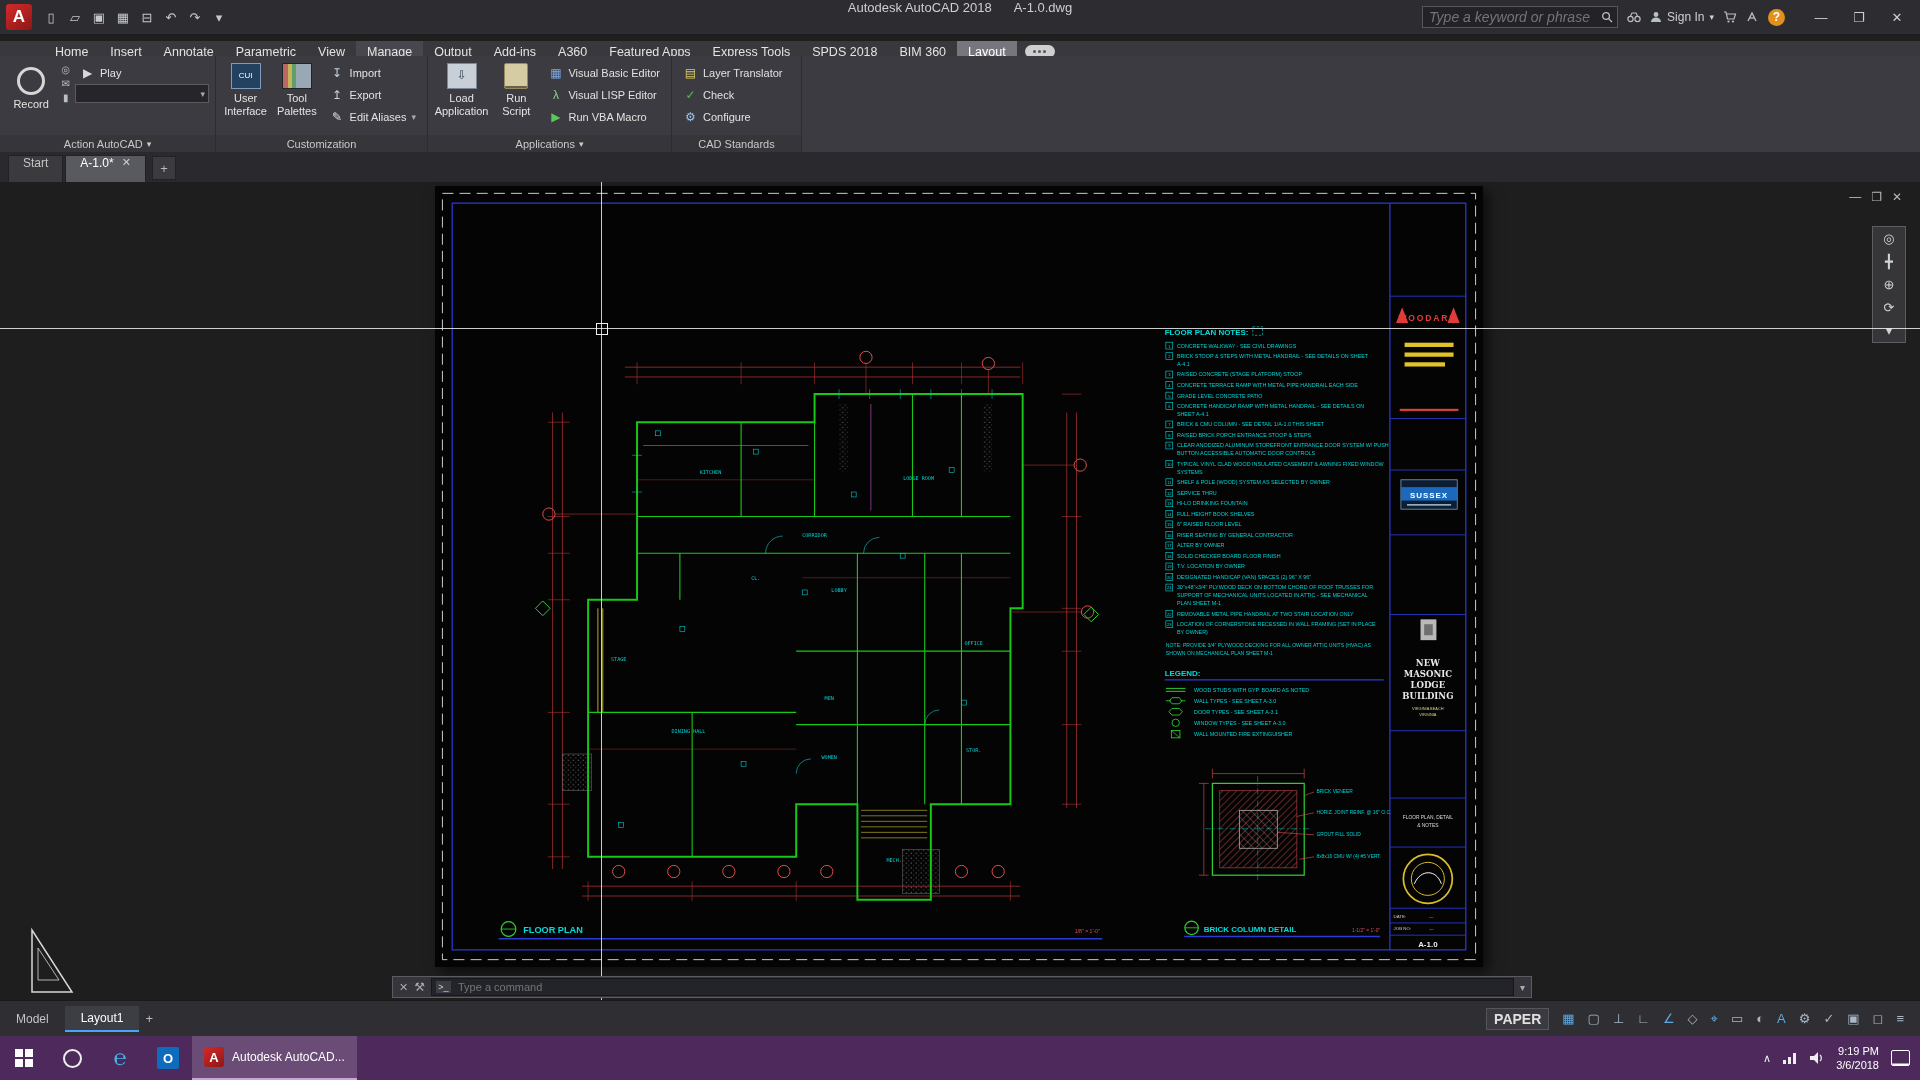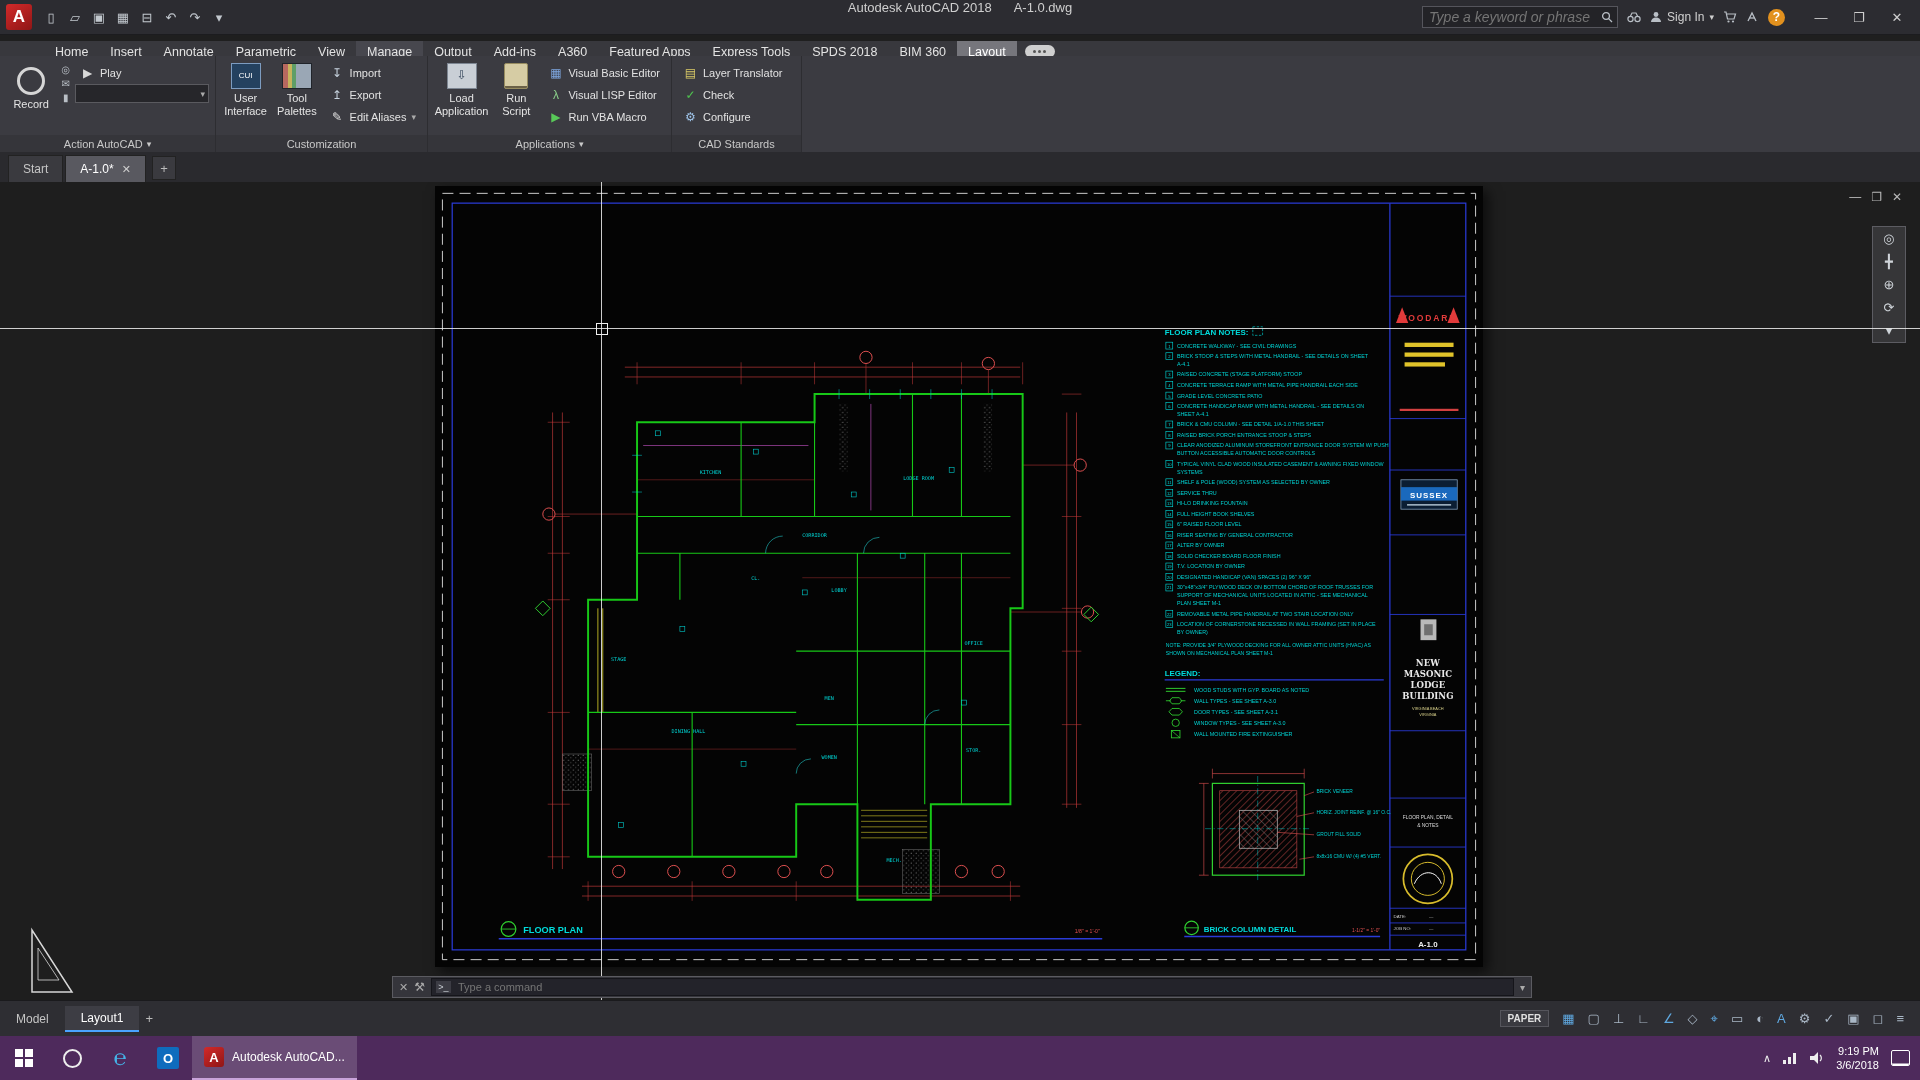--- a/index.html
+++ b/index.html
@@ -36,21 +36,21 @@
   .mini{font-size:12px;width:15px;text-align:center;}
   .rec-circle{width:22px;height:22px;border:3px solid #d6d6d6;border-radius:50%;margin-top:4px;}
   .cui-icon{width:28px;height:24px;background:#24415f;border:1px solid #7d9cc0;color:#fff;font-size:8px;display:flex;align-items:center;justify-content:center;}
   .tp-icon{width:28px;height:24px;border:1px solid #20242a;background:linear-gradient(90deg,#b8685f 0 5px,#c7b35c 5px 9px,#5f9e66 9px 13px,#9aa7b5 13px);}
   .load-icon{width:28px;height:24px;background:#c9cfd6;border:1px solid #7d8692;color:#314258;font-size:12px;display:flex;align-items:center;justify-content:center;}
   .script-icon{width:22px;height:24px;background:#d6cca4;border:1px solid #978c60;border-radius:2px;box-shadow:inset 0 -9px 0 -7px #6b6147, inset 0 -14px 0 -12px #6b6147;}
   .combo{width:126px;height:17px;background:#26262a;border:1px solid #5a5a5f;display:flex;align-items:center;justify-content:flex-end;padding:0 3px;color:#aaa;font-size:9px;}
   .ar-side{display:flex;flex-direction:column;gap:3px;padding-top:4px;color:#b9bfc6;font-size:10px;text-align:center;}
   
   #filetabs{left:0;top:152px;width:1920px;height:30px;background:#2a2a2e;display:flex;align-items:flex-end;padding-left:8px;box-sizing:border-box;}
-  .ftab{height:26px;display:flex;align-items:center;gap:8px;padding:0 14px;font-size:12px;background:#3a3a3f;color:#c5c5c5;border:1px solid #222;border-bottom:none;margin-right:2px;}
+  .ftab{height:26px;display:flex;gap:8px;padding:0 14px;font-size:12px;background:#3a3a3f;color:#c5c5c5;border:1px solid #222;border-bottom:none;margin-right:2px;}
   .ftab.active{background:#595960;color:#fff;}
   .ftab .x{font-size:11px;color:#cfcfcf;}
   #newtab{width:22px;height:22px;margin-left:4px;background:#3a3a3f;border:1px solid #222;color:#bbb;display:flex;align-items:center;justify-content:center;font-size:13px;margin-bottom:2px;}
   
   #canvas{left:0;top:182px;width:1920px;height:818px;background:#1e1e1e;overflow:hidden;}
   #paper{position:absolute;left:435px;top:4px;width:1048px;height:781px;background:#040404;box-shadow:5px 5px 12px rgba(0,0,0,.6);}
   #cross-v{position:absolute;left:601px;top:0;width:1px;height:818px;background:rgba(240,240,240,.85);z-index:6;}
   #cross-h{position:absolute;left:0;top:146px;width:1920px;height:1px;background:rgba(240,240,240,.85);z-index:6;}
   #pickbox{position:absolute;left:596px;top:141px;width:10px;height:10px;border:1px solid #f0f0f0;z-index:6;}
   #vp-controls{position:absolute;right:18px;top:8px;display:flex;gap:10px;color:#b8b8b8;font-size:12px;z-index:5;}
@@ -59,21 +59,21 @@
   #cmdbar{position:absolute;left:392px;top:794px;width:1140px;height:22px;background:#35353b;border:1px solid #5b5b61;display:flex;align-items:center;gap:6px;padding:0 6px;box-sizing:border-box;z-index:7;}
   #cmd-input-wrap{flex:1;height:16px;background:#23232a;border:1px solid #15151a;display:flex;align-items:center;gap:5px;padding:0 4px;}
   #cmd-prompt{width:15px;height:12px;background:#3c3c44;color:#cfd4d9;font-size:9px;display:flex;align-items:center;justify-content:center;}
   #cmd-input{flex:1;background:transparent;border:none;outline:none;color:#bbb;font-size:11px;}
   
   #bottombar{left:0;top:1000px;width:1920px;height:36px;background:#2e2e33;display:flex;align-items:center;border-top:1px solid #1a1a1d;box-sizing:border-box;}
   .ltab{height:26px;display:flex;align-items:center;padding:0 16px;font-size:12px;color:#c5c5c5;}
   .ltab.active{background:#3d3d44;color:#fff;border-bottom:2px solid #4aa3ff;box-sizing:border-box;}
   #layout-plus{width:20px;height:20px;display:flex;align-items:center;justify-content:center;color:#bbb;font-size:13px;}
   #status-right{margin-left:auto;display:flex;align-items:center;gap:13px;padding-right:16px;}
-  #paper-btn{font-size:10px;font-weight:bold;color:#e0e0e0;border:1px solid #55555c;padding:2px 7px;background:#3a3a40;}
+  #paper-btn{font-size:14px;font-weight:bold;color:#e0e0e0;border:1px solid #55555c;padding:2px 7px;background:#3a3a40;}
   .st-icon{font-size:13px;}
   
   #taskbar{left:0;top:1036px;width:1920px;height:44px;background:#4e2a5c;display:flex;align-items:stretch;}
   .tk-btn{width:48px;display:flex;align-items:center;justify-content:center;}
   #start-grid{display:grid;grid-template-columns:8px 8px;grid-template-rows:8px 8px;gap:2px;}
   #start-grid i{background:#fff;}
   #cortana-ring{width:15px;height:15px;border:2px solid #eee;border-radius:50%;}
   #edge-e{font-size:22px;color:#45b3e8;font-weight:bold;}
   #outlook-ic{width:22px;height:22px;background:#0f6cbd;border-radius:2px;color:#fff;font-weight:bold;font-size:13px;display:flex;align-items:center;justify-content:center;}
   #acad-task{display:flex;align-items:center;gap:8px;padding:0 12px;background:rgba(255,255,255,.16);border-bottom:2px solid #c9a3da;box-sizing:border-box;max-width:180px;}

